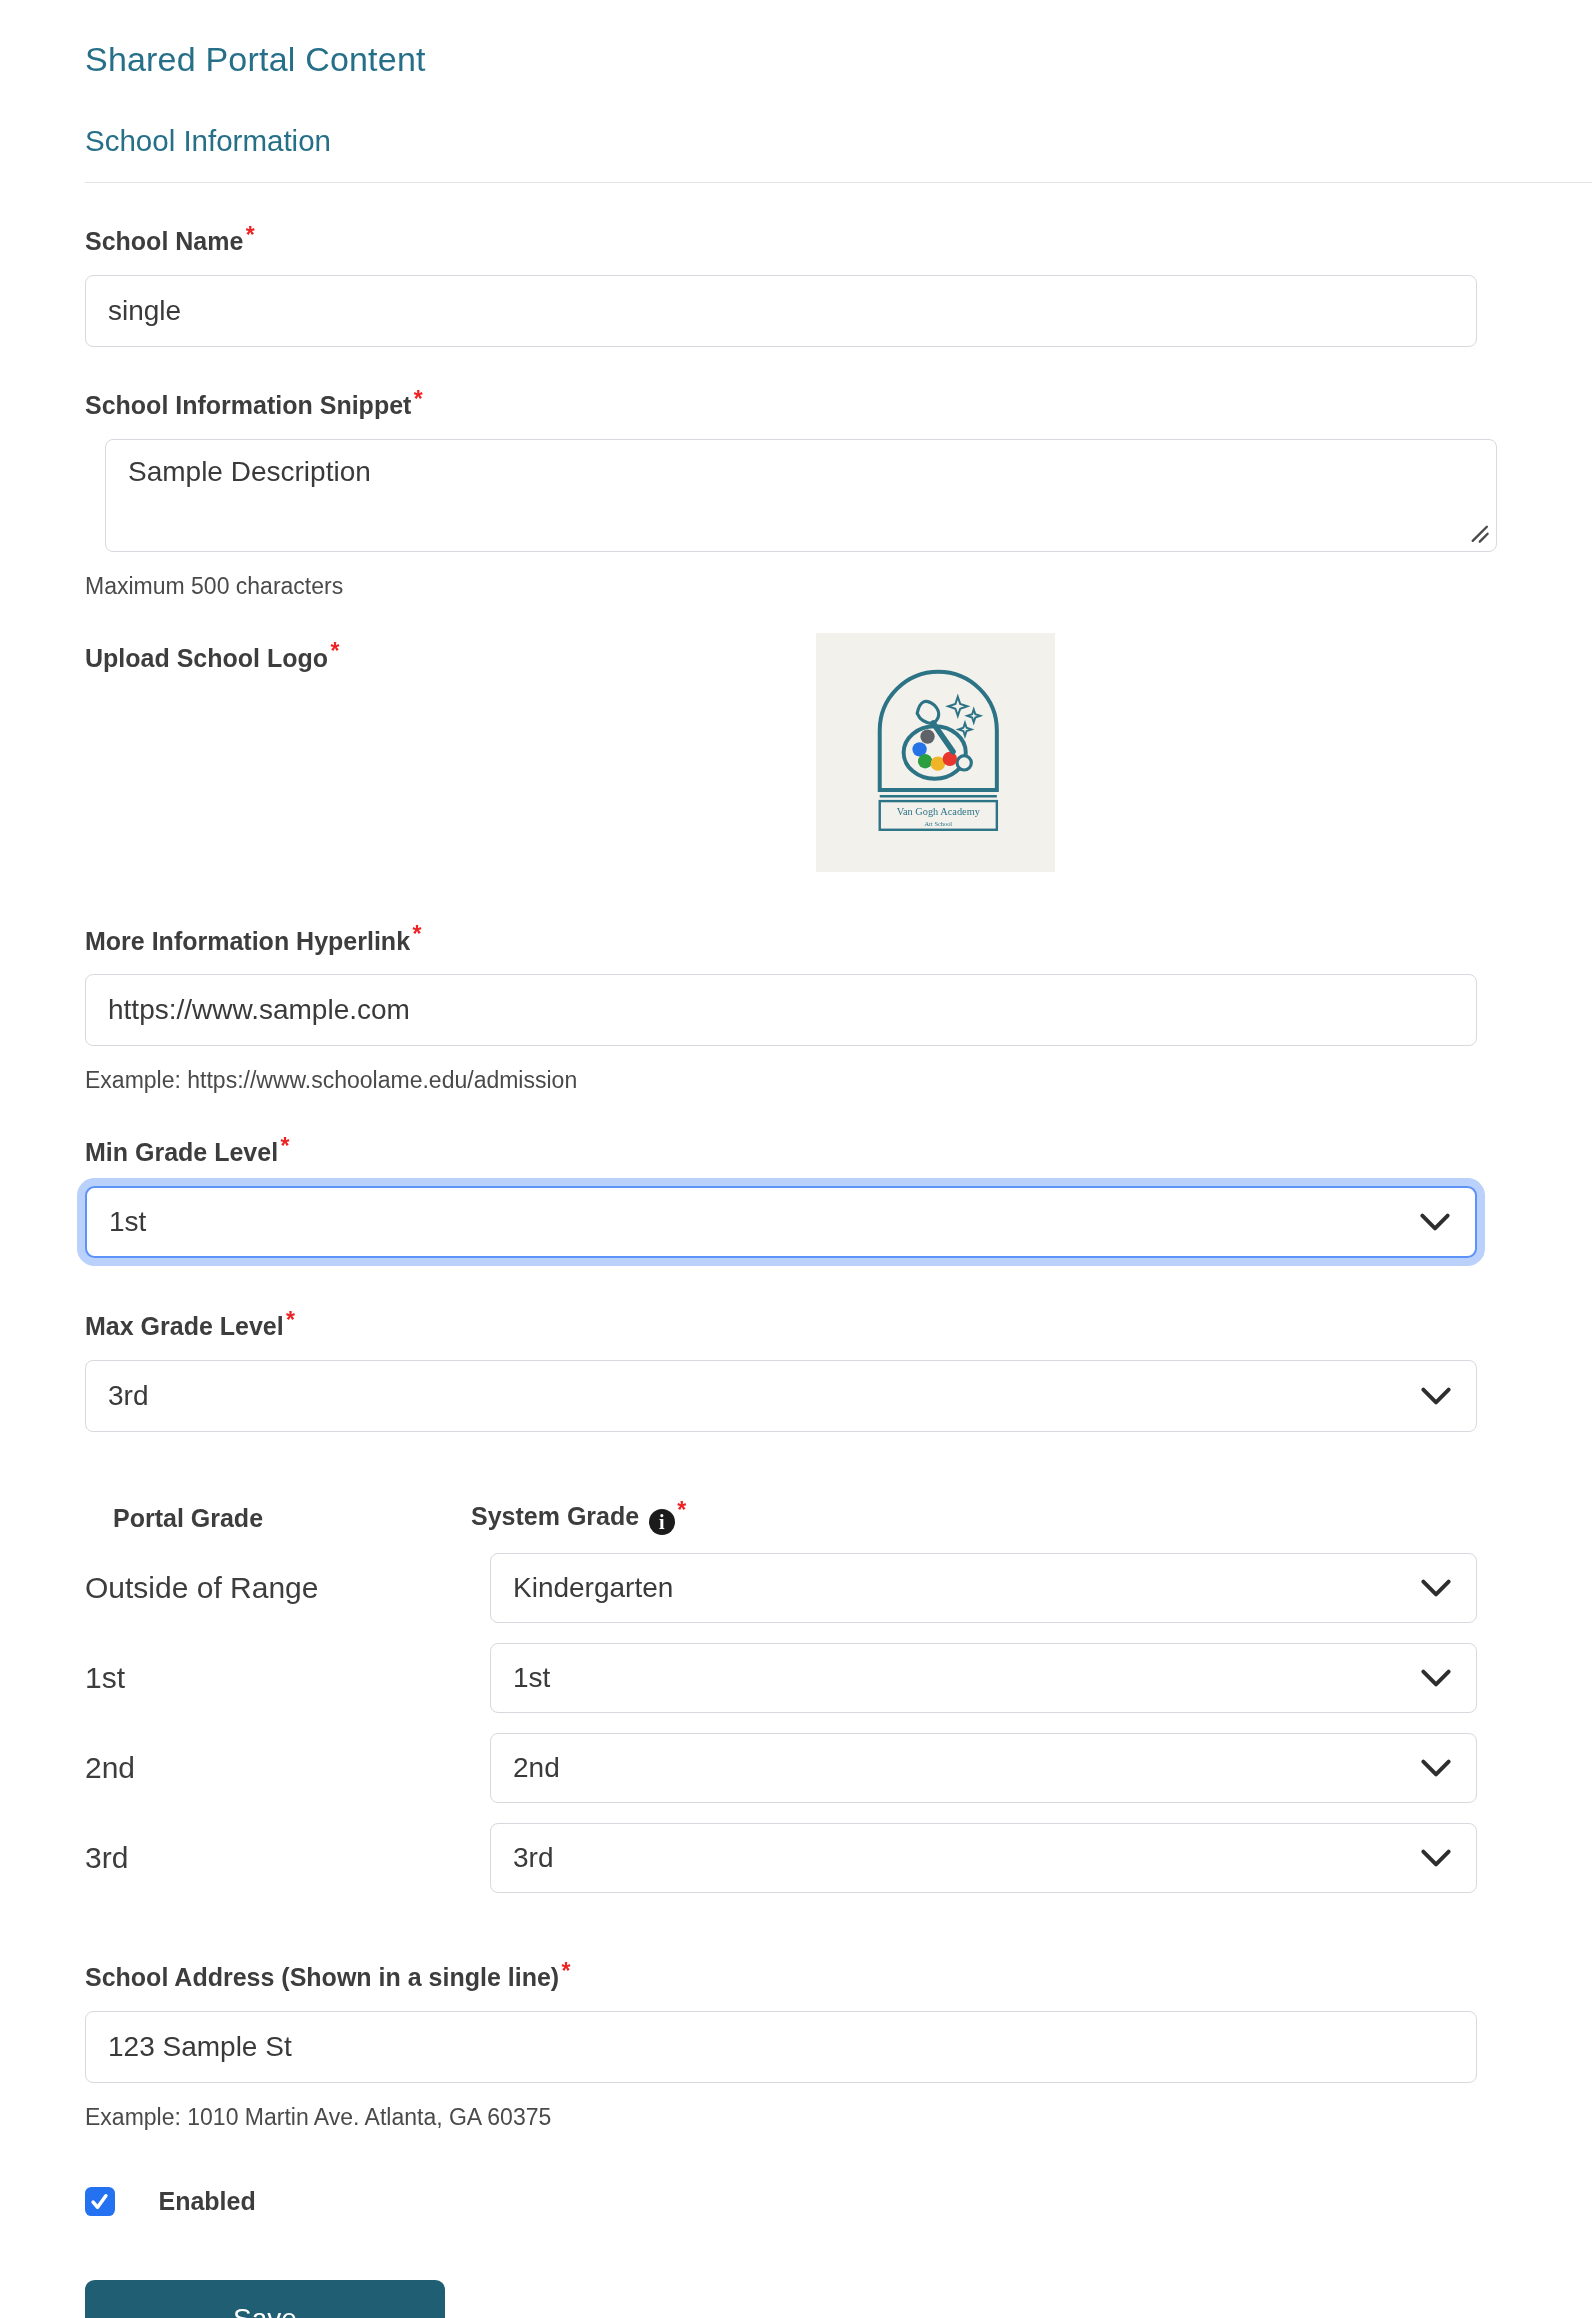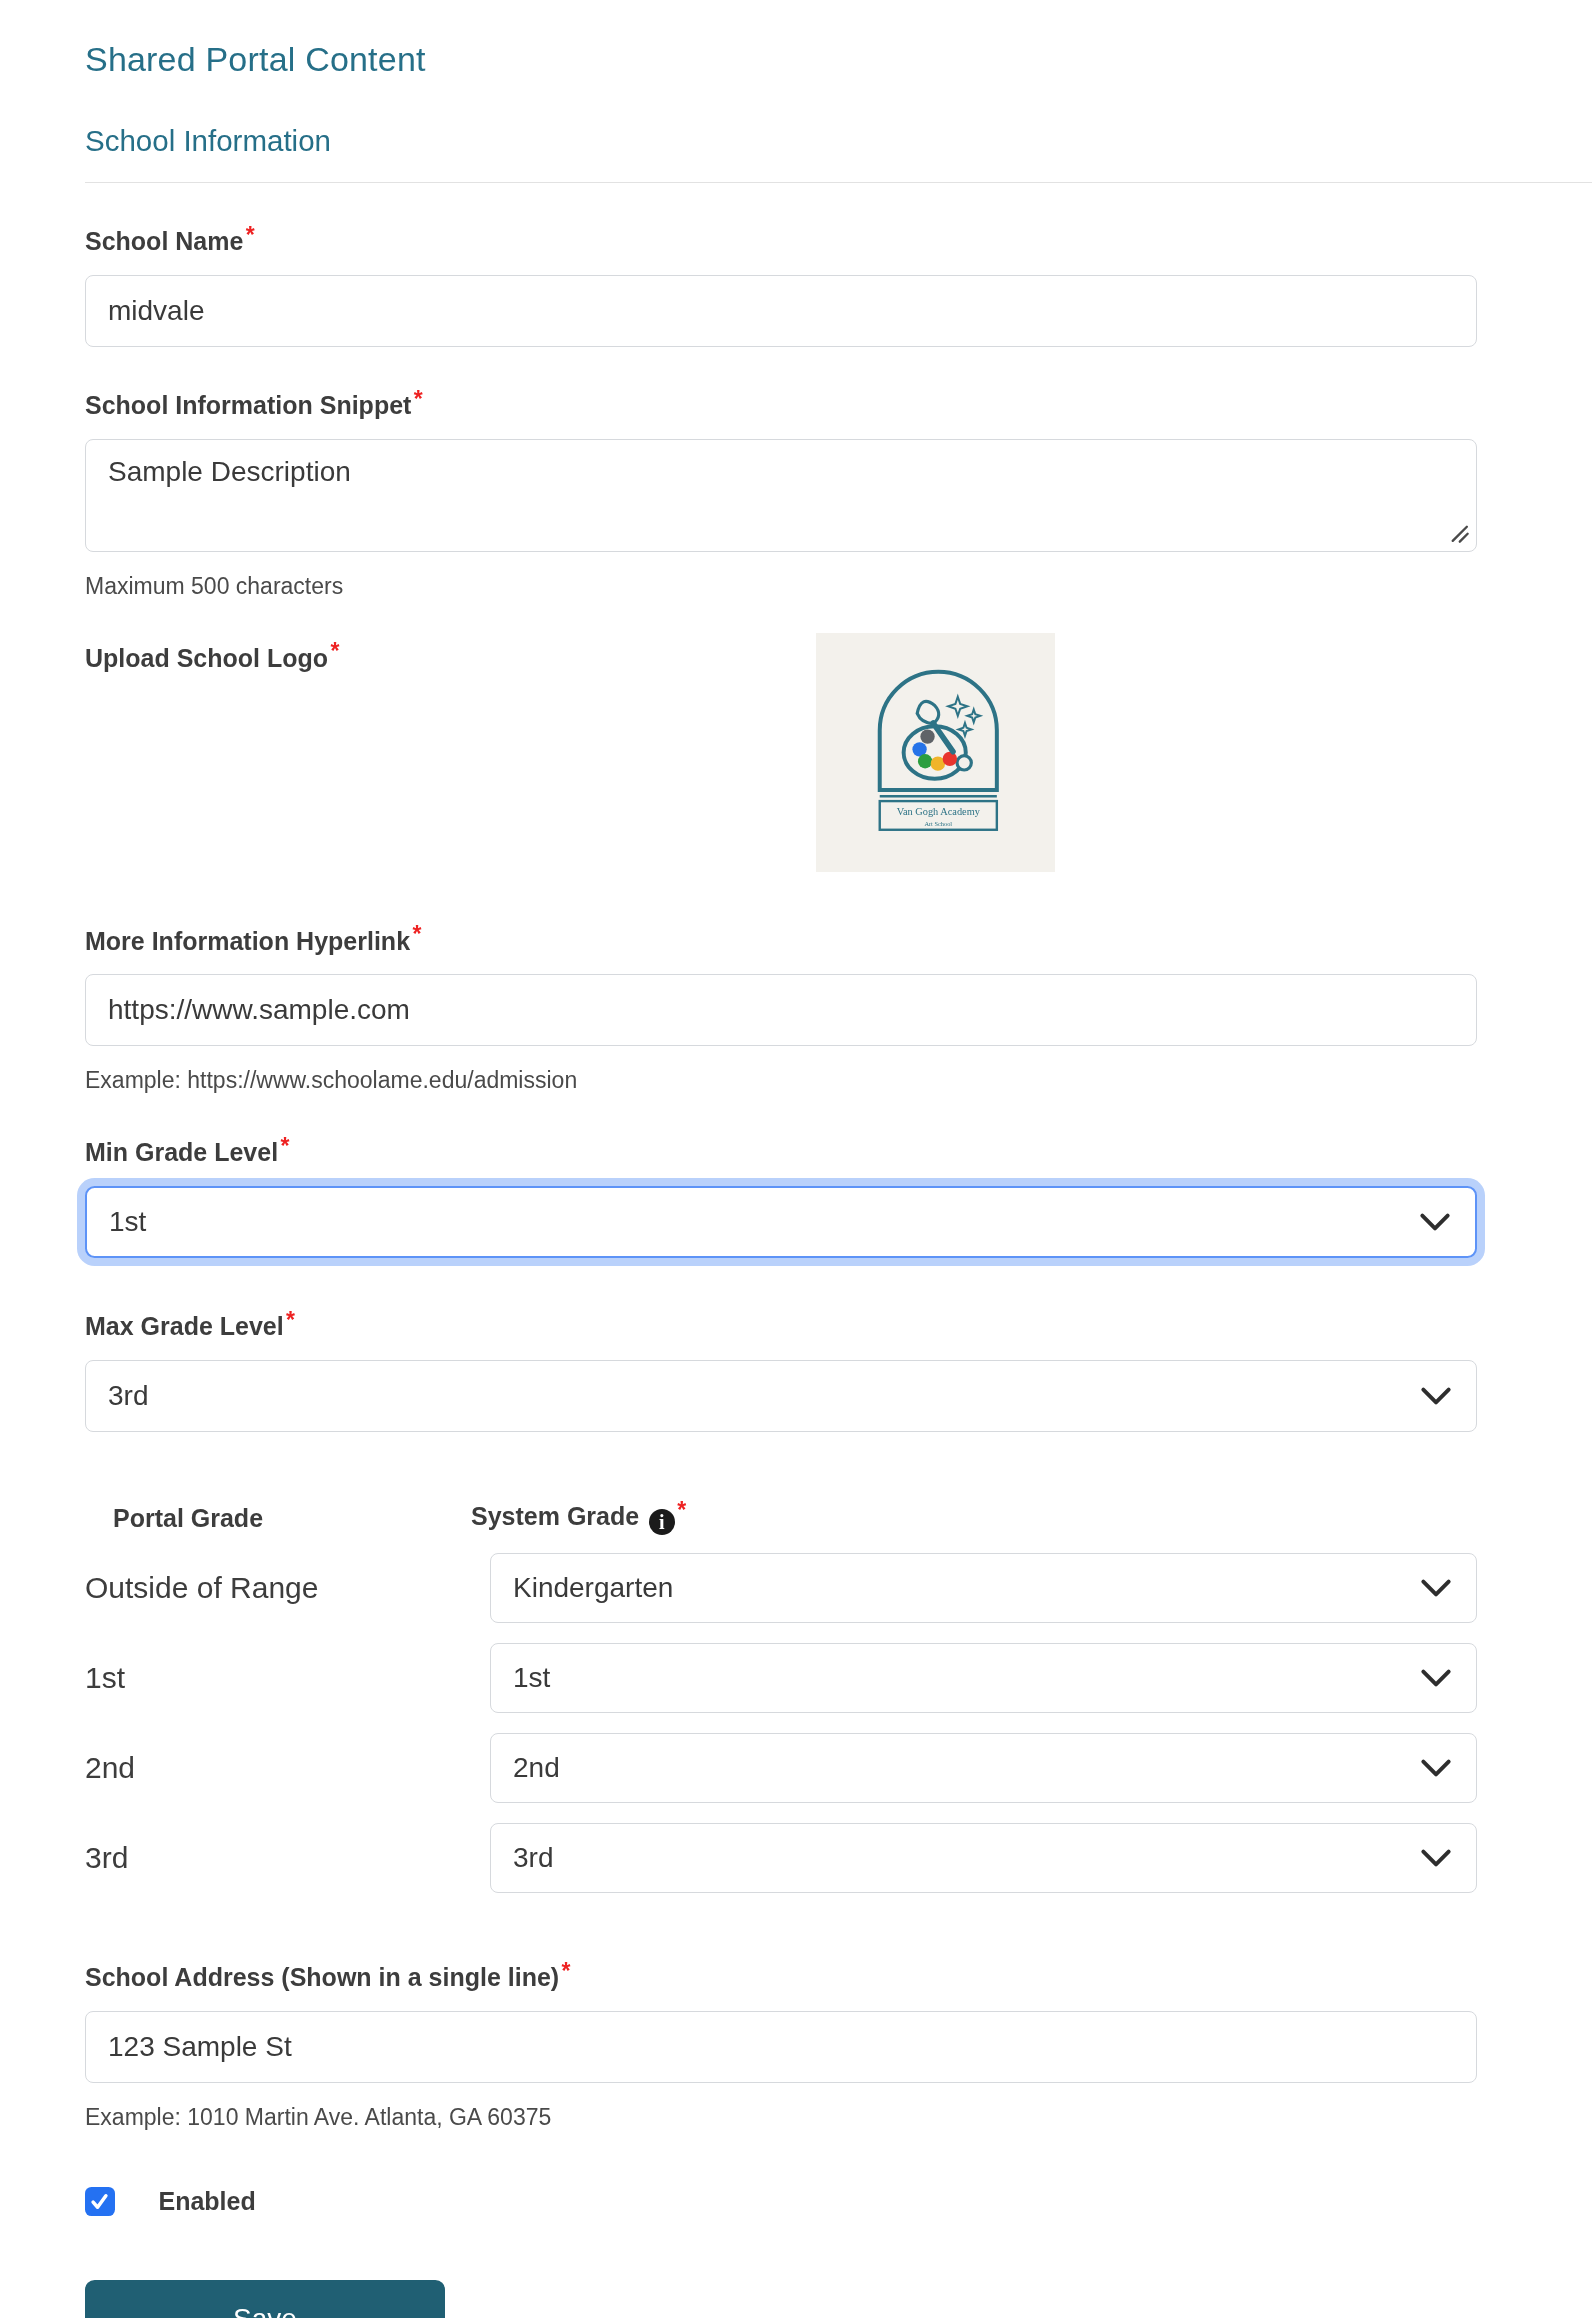--- a/index.html
+++ b/index.html
@@ -60,20 +60,21 @@
     padding: 0 22px;
     font-size: 28px;
     color: #3a3a3a;
   }
 
   .textarea {
     height: 113px;
     align-items: flex-start;
     padding-top: 16px;
     position: relative;
+    margin-left: 20px;
   }
   .grip { position: absolute; right: 6.4px; bottom: 6.4px; }
 
   .helper {
     margin-top: 21px;
     font-size: 23px;
     color: #4a4a4a;
   }
 
   .upload-group { position: relative; min-height: 239px; }
@@ -184,21 +185,21 @@
 
   <h1 class="page-title">Shared Portal Content</h1>
   <h2 class="section-title">School Information</h2>
 
   <div class="form">
 
     <div class="group">
       <div class="field-label"><span>School Name</span><span class="req">*</span></div>
       <div class="control">
         <div class="input">
-            <span>midvale</span>
+            <span>single</span>
           </div>
       </div>
     </div>
 
     <div class="group">
       <div class="field-label"><span>School Information Snippet</span><span class="req">*</span></div>
       <div class="control">
         <div class="input textarea">
           <span>Sample Description</span>
           <svg class="grip" width="22" height="22" viewBox="0 0 28 28">

